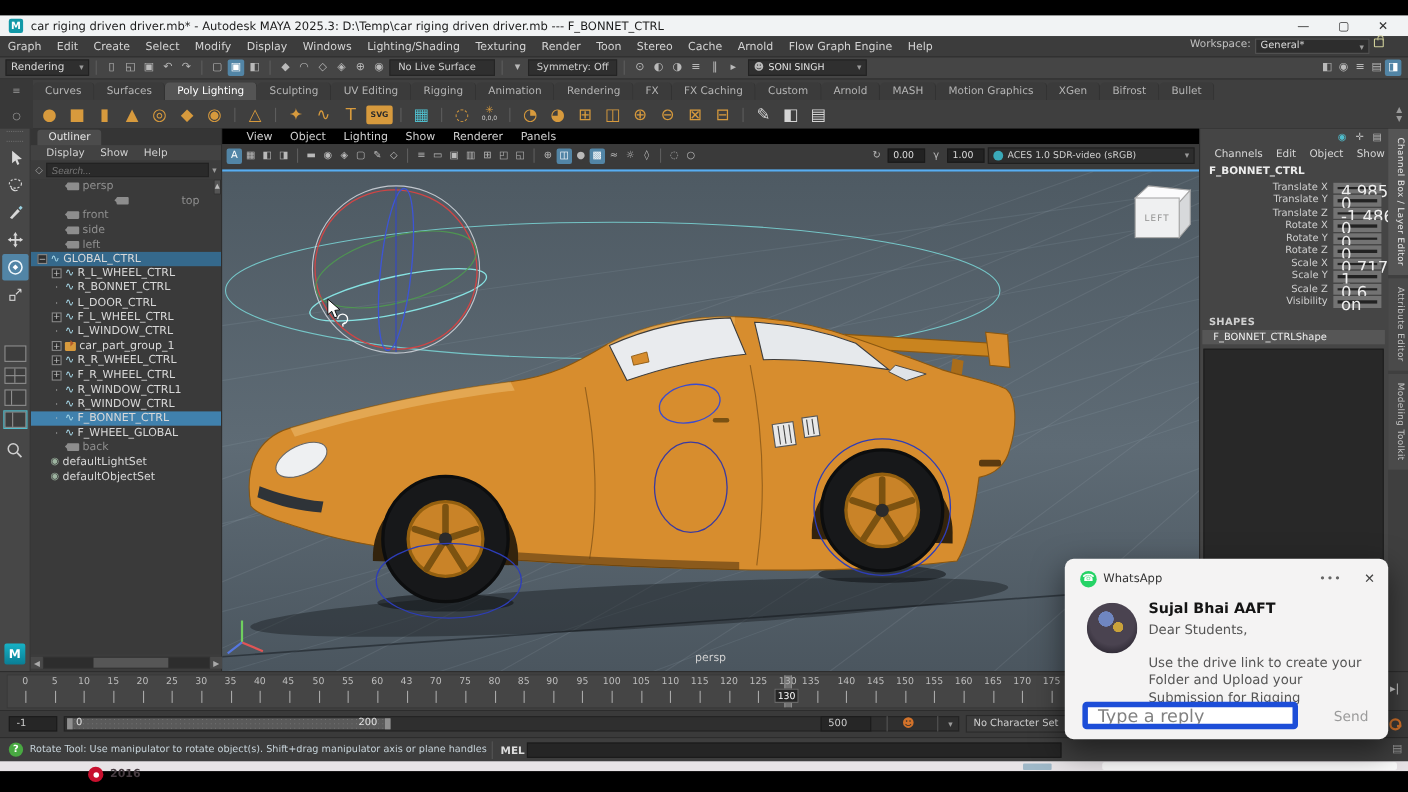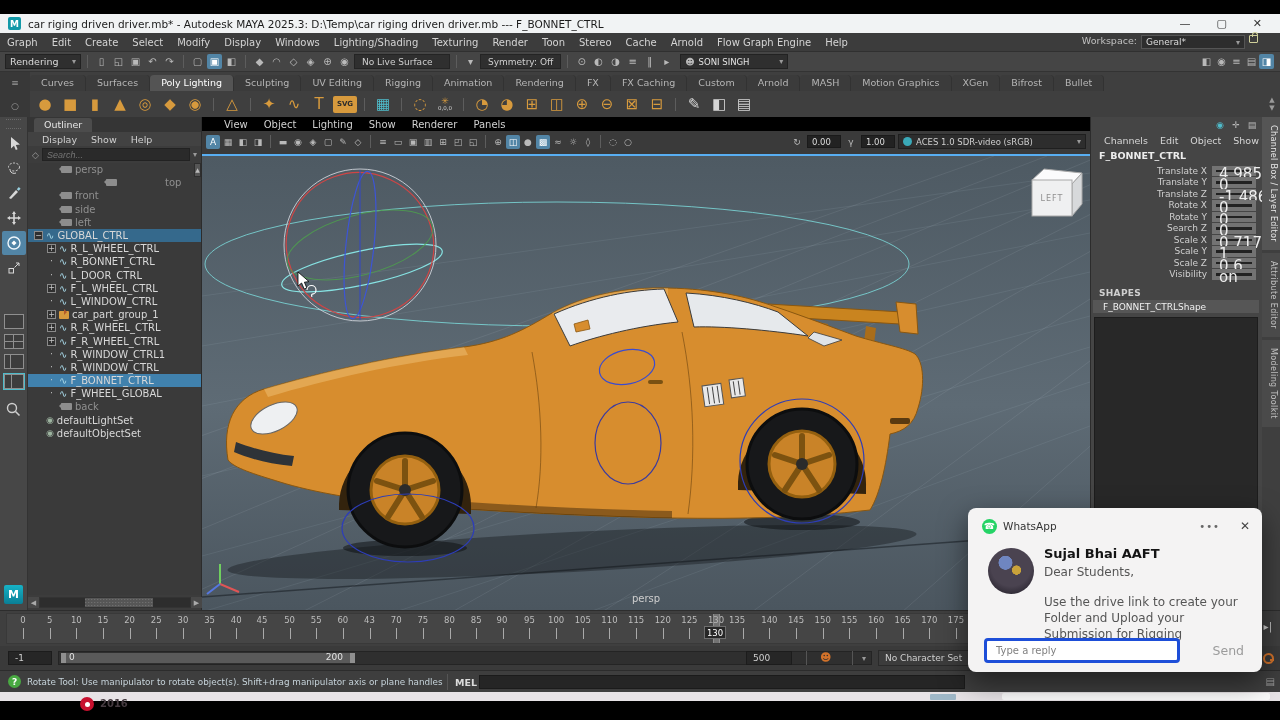--- a/index.html
+++ b/index.html
@@ -224,22 +224,22 @@
   #wa-app { font-size:10.5px; color:#333; flex:1; }
   #toast-more { color:#666; font-size:10px; letter-spacing:1px; margin-right:14px; }
   #toast-close { color:#444; font-size:12px; }
   #toast-avatar { position:absolute; left:20px; top:40px; width:46px; height:46px; border-radius:50%;
                   background:radial-gradient(circle at 38% 32%, #6f86c0 0 16%, transparent 17%),
                              radial-gradient(circle at 62% 48%, #c9a23a 0 12%, transparent 13%),
                              radial-gradient(circle at 50% 40%, #4a4350 0 55%, #17141d 100%); }
   #toast-name { position:absolute; left:76px; top:38px; font-size:13px; font-weight:bold; color:#141414; }
   #toast-line1 { position:absolute; left:76px; top:57px; font-size:12px; color:#555; }
   #toast-msg { position:absolute; left:76px; top:86px; width:206px; font-size:12px; color:#555; line-height:1.35; }
-  #toast-reply { position:absolute; left:16px; top:130px; width:196px; height:25px; background:#fff; border:3px solid #1d4ed8;
-                 border-radius:4px; font-size:10px; color:#333; padding:0 9px; outline:none; font-family:"DejaVu Sans",sans-serif; }
+  #toast-reply { position:absolute; left:16px; top:130px; width:196px; height:25px; background:#fff; border:5px solid #1d4ed8;
+                 border-radius:4px; font-size:16px; color:#333; padding:0 9px; outline:none; font-family:"DejaVu Sans",sans-serif; }
   #toast-reply::placeholder { color:#818181; }
   #toast-send { position:absolute; right:18px; top:135px; font-size:12.5px; color:#9b9b9b; }
 </style>
 </head>
 <body>
 
 <div id="app">
 
   <div id="top-letterbox"></div>
 
@@ -808,21 +808,21 @@
           </div>
           <div class="cb-row">
             <span class="cb-label">Rotate X</span>
             <span class="cb-val">0</span>
           </div>
           <div class="cb-row">
             <span class="cb-label">Rotate Y</span>
             <span class="cb-val">0</span>
           </div>
           <div class="cb-row">
-            <span class="cb-label">Search Z</span>
+            <span class="cb-label">Rotate Z</span>
             <span class="cb-val">0</span>
           </div>
           <div class="cb-row">
             <span class="cb-label">Scale X</span>
             <span class="cb-val">0.717</span>
           </div>
           <div class="cb-row">
             <span class="cb-label">Scale Y</span>
             <span class="cb-val">1</span>
           </div>

